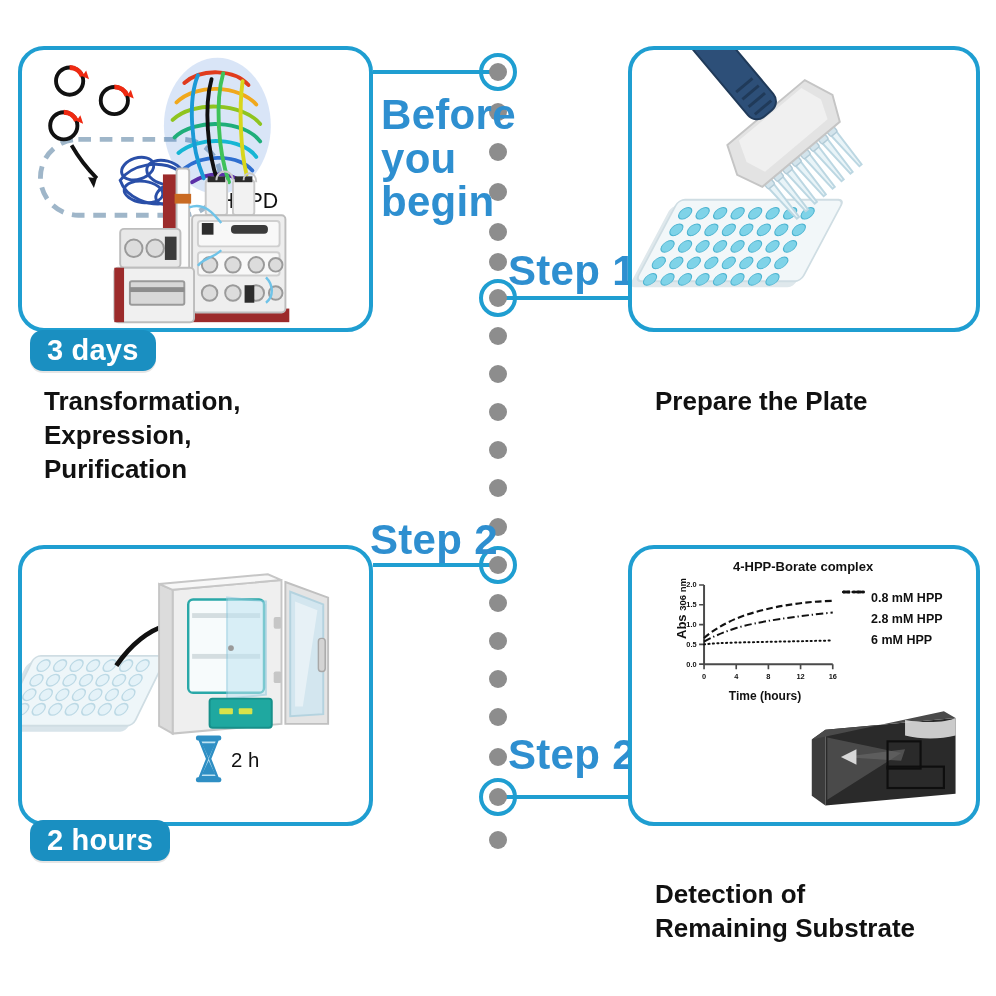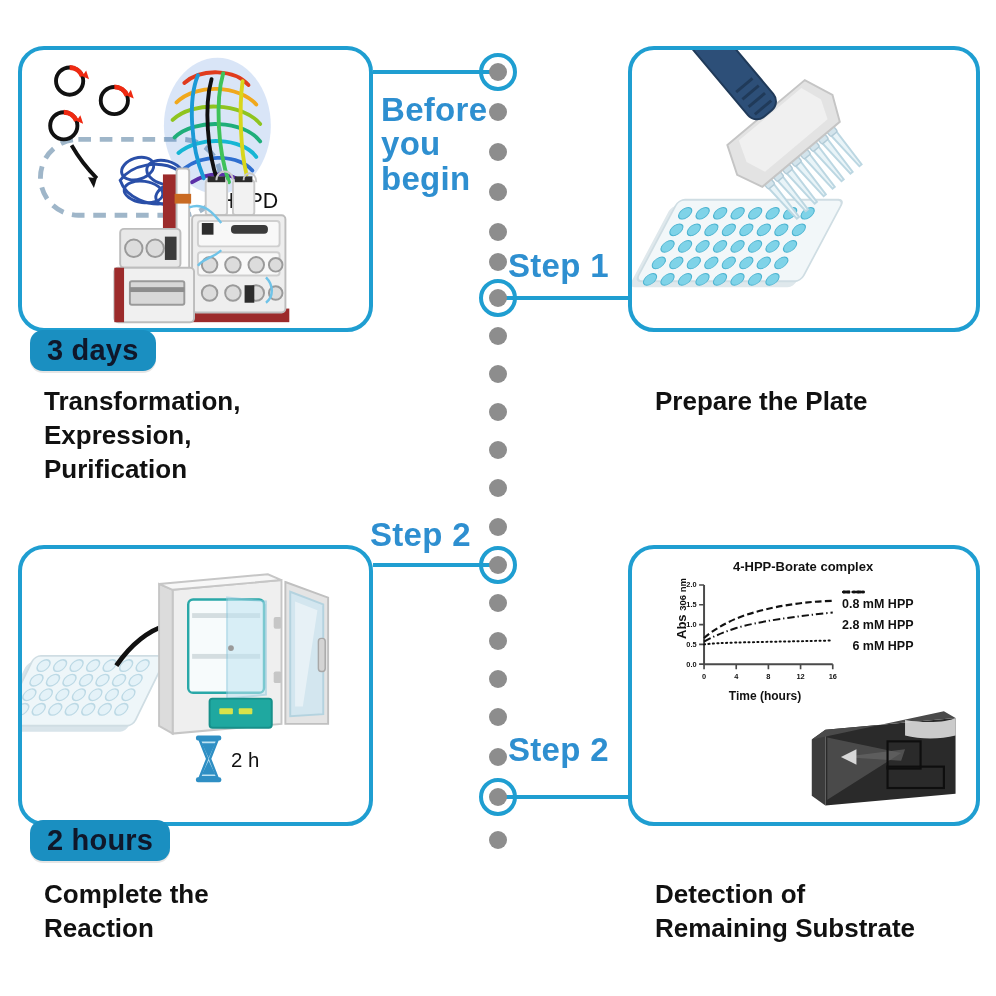--- a/index.html
+++ b/index.html
@@ -13,54 +13,54 @@
          border-radius:26px;box-sizing:border-box;}
   #panel-before{left:18px;  top:46px;  width:355px; height:286px;}
   #panel-step1 {left:628px; top:46px;  width:352px; height:286px;}
   #panel-step2 {left:18px;  top:545px; width:355px; height:281px;padding-left:24px;}
   #panel-step3 {left:628px; top:545px; width:352px; height:281px;}
 
   .art{position:absolute;inset:0;overflow:hidden;border-radius:22px;}
   .art svg{position:absolute;left:0;top:0;width:100%;height:100%;}
 
   
-  .badge{position:absolute;background:#1a8fc1;color:#0f172a;font-weight:bold;
+  .badge{position:absolute;background:#1a8fc1;color:#ffffff;font-weight:bold;
          border-radius:13px;display:flex;align-items:center;
          justify-content:center;letter-spacing:.2px;box-sizing:border-box;
          padding:0 17px;height:41px;font-size:29px;white-space:nowrap;
          box-shadow:0 2px 0 rgba(0,0,0,.10);}
   #badge-before{left:30px;  top:330px;}
   #badge-step1 {left:641px; top:330px;}
   #badge-step2 {left:30px;  top:820px;}
   #badge-step3 {left:641px; top:820px;}
 
   
   .caption{position:absolute;color:#111;font-weight:bold;font-size:26px;
            line-height:1.30;white-space:pre-line;}
   #cap-before{left:44px;  top:385px; width:330px;}
   #cap-step1 {left:655px; top:385px; width:330px;}
   #cap-step2 {left:44px;  top:878px; width:330px;}
   #cap-step3 {left:655px; top:878px; width:340px;}
 
   
   #timeline{position:absolute;left:0;top:0;width:996px;height:996px;}
-  .step-label{position:absolute;color:#2e8fd0;font-weight:bold;font-size:33px;
+  .step-label{position:absolute;color:#2e8fd0;font-weight:bold;font-size:42px;
               white-space:pre-line;line-height:1.04;letter-spacing:.3px;}
   #lbl-before{left:381px; top:93px;  width:110px; text-align:left;}
   #lbl-step1 {left:508px; top:249px;}
   #lbl-step2 {left:370px; top:518px;}
   #lbl-step3 {left:508px; top:733px;}
 
   
   .chart-wrap{position:absolute;left:14px;top:8px;width:324px;height:155px;}
   .chart-title{position:absolute;left:50px;top:2px;font-size:13px;
                font-weight:bold;color:#111;white-space:nowrap;margin-left:37px;}
   .legend{position:absolute;left:196px;top:30px;font-size:12.5px;
           font-weight:bold;color:#111;}
-  .legend div{display:flex;align-items:flex-end;height:21px;white-space:nowrap;flex-direction:column;}
+  .legend div{display:flex;align-items:center;height:21px;white-space:nowrap;}
   .legend .dashbox{width:24px;height:10px;margin-right:5px;flex:none;}
   .ylab{position:absolute;left:-2px;top:44px;width:74px;
         transform:rotate(-90deg);transform-origin:center center;
         font-size:13px;font-weight:bold;color:#111;text-align:center;
         white-space:nowrap;}
   .ylab small{font-size:9.5px;}
   .xlab{position:absolute;left:44px;top:132px;width:150px;text-align:center;
         font-size:12px;font-weight:bold;color:#111;}
 </style>
 </head>
@@ -412,22 +412,20 @@
           <rect x="0" y="43" width="26" height="5" rx="2" fill="#2f8fc4"></rect>
           <path d="M4 5 L22 5 L14.5 24 L22 43 L4 43 L11.5 24 Z" fill="#bfe2f2" stroke="#2f8fc4" stroke-width="2.5"></path>
           <path d="M6 8 L20 8 L13 23 Z" fill="#2f8fc4"></path>
           <path d="M13 26 L20 40 L6 40 Z" fill="#2f8fc4"></path>
         </g>
         <text x="214" y="224" font-family="Liberation Sans, sans-serif" font-size="21" fill="#111">2 h</text>
       </svg>
     </div>
   </div>
   <div class="badge" id="badge-step2">2 hours</div>
-  <div class="caption" id="cap-step2">Complete the
-Reaction</div>
 
   <div class="panel" id="panel-step3">
     <div class="art">
 
       <div class="chart-wrap">
         <div class="chart-title">4-HPP-Borate complex</div>
         <div class="ylab">
           <span>Abs</span>
           <small>306 nm</small>
         </div>

